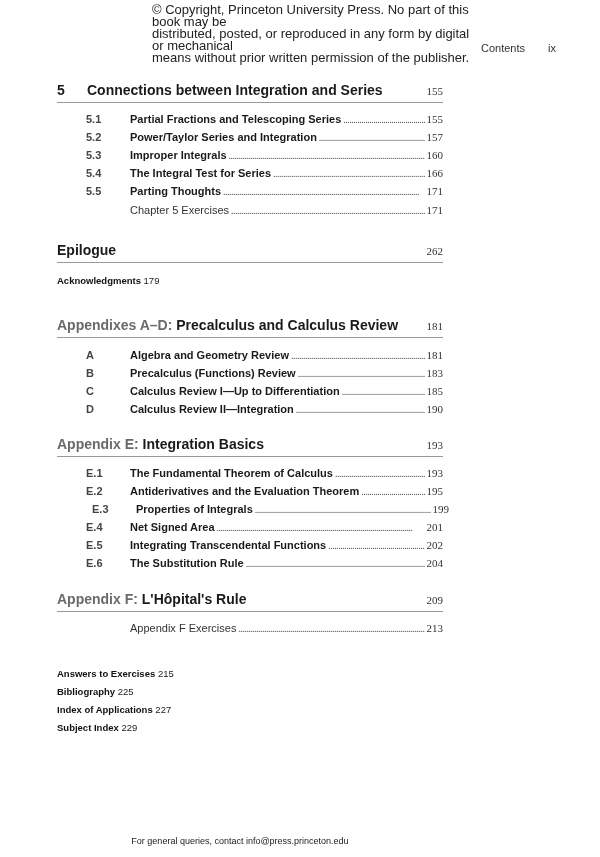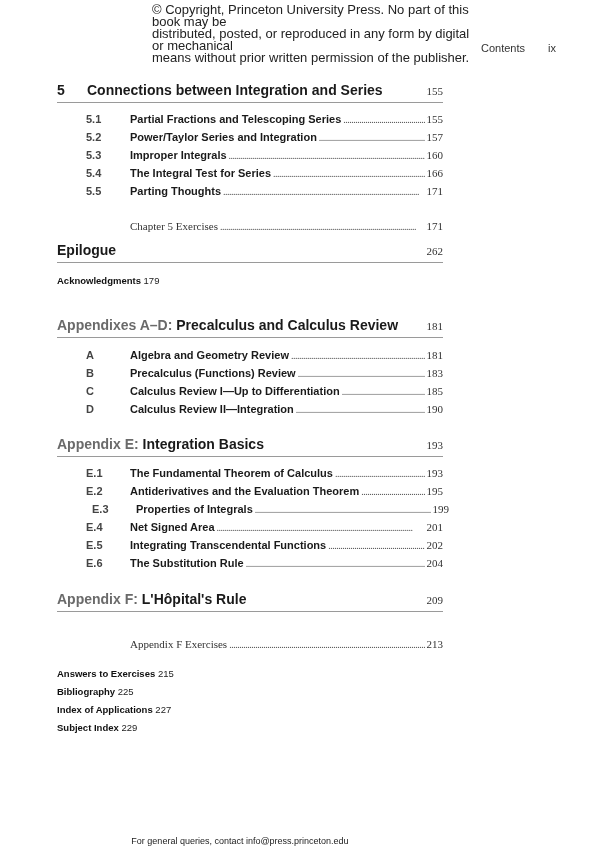--- a/index.html
+++ b/index.html
@@ -26,21 +26,21 @@
   .chap .title .num { display: inline-block; width: 30px; }
   .chap .title .gray { color: #6a6a6a; font-weight: bold; }
   .chap .page { position: absolute; right: 0; top: 3px; font-family: "Liberation Serif", serif; font-size: 11px; color: #333; }
 
   .entry {
     position: absolute; left: 29px; width: 357px; height: 14px;
     display: flex; align-items: baseline; font-size: 11px; white-space: nowrap;
   }
   .entry .lbl { width: 44px; font-weight: bold; color: #444; flex: none; }
   .entry .txt { font-weight: bold; color: #1a1a1a; flex: none; }
-  .entry .serif { font-family: Liberation Serif, serif; font-weight: normal; color: #333; margin-top: 16px; }
+  .entry .serif { font-family: Liberation Sans, sans-serif; font-weight: normal; color: #333; }
   .entry .dots {
     flex: 1; overflow: hidden; margin: 0 2px; color: #555;
     font-family: "Liberation Serif", serif; font-size: 10px; letter-spacing: 1px;
   }
   .entry .dots::before { content: ". . . . . . . . . . . . . . . . . . . . . . . . . . . . . . . . . . . . . . . . . . . . . . . . . . . . . . . . . . . . . . . . . . . . . . . . . . . . . . . . . . . . . . . . . . . . . . . . . ."; letter-spacing: -1.5px; }
   .entry .pg { font-family: "Liberation Serif", serif; color: #333; flex: none; font-size: 11px; }
 
   .backmatter { position: absolute; left: 0; font-size: 9.5px; white-space: nowrap; }
   .backmatter b { color: #111; }
   .backmatter span.pg { color: #222; }

